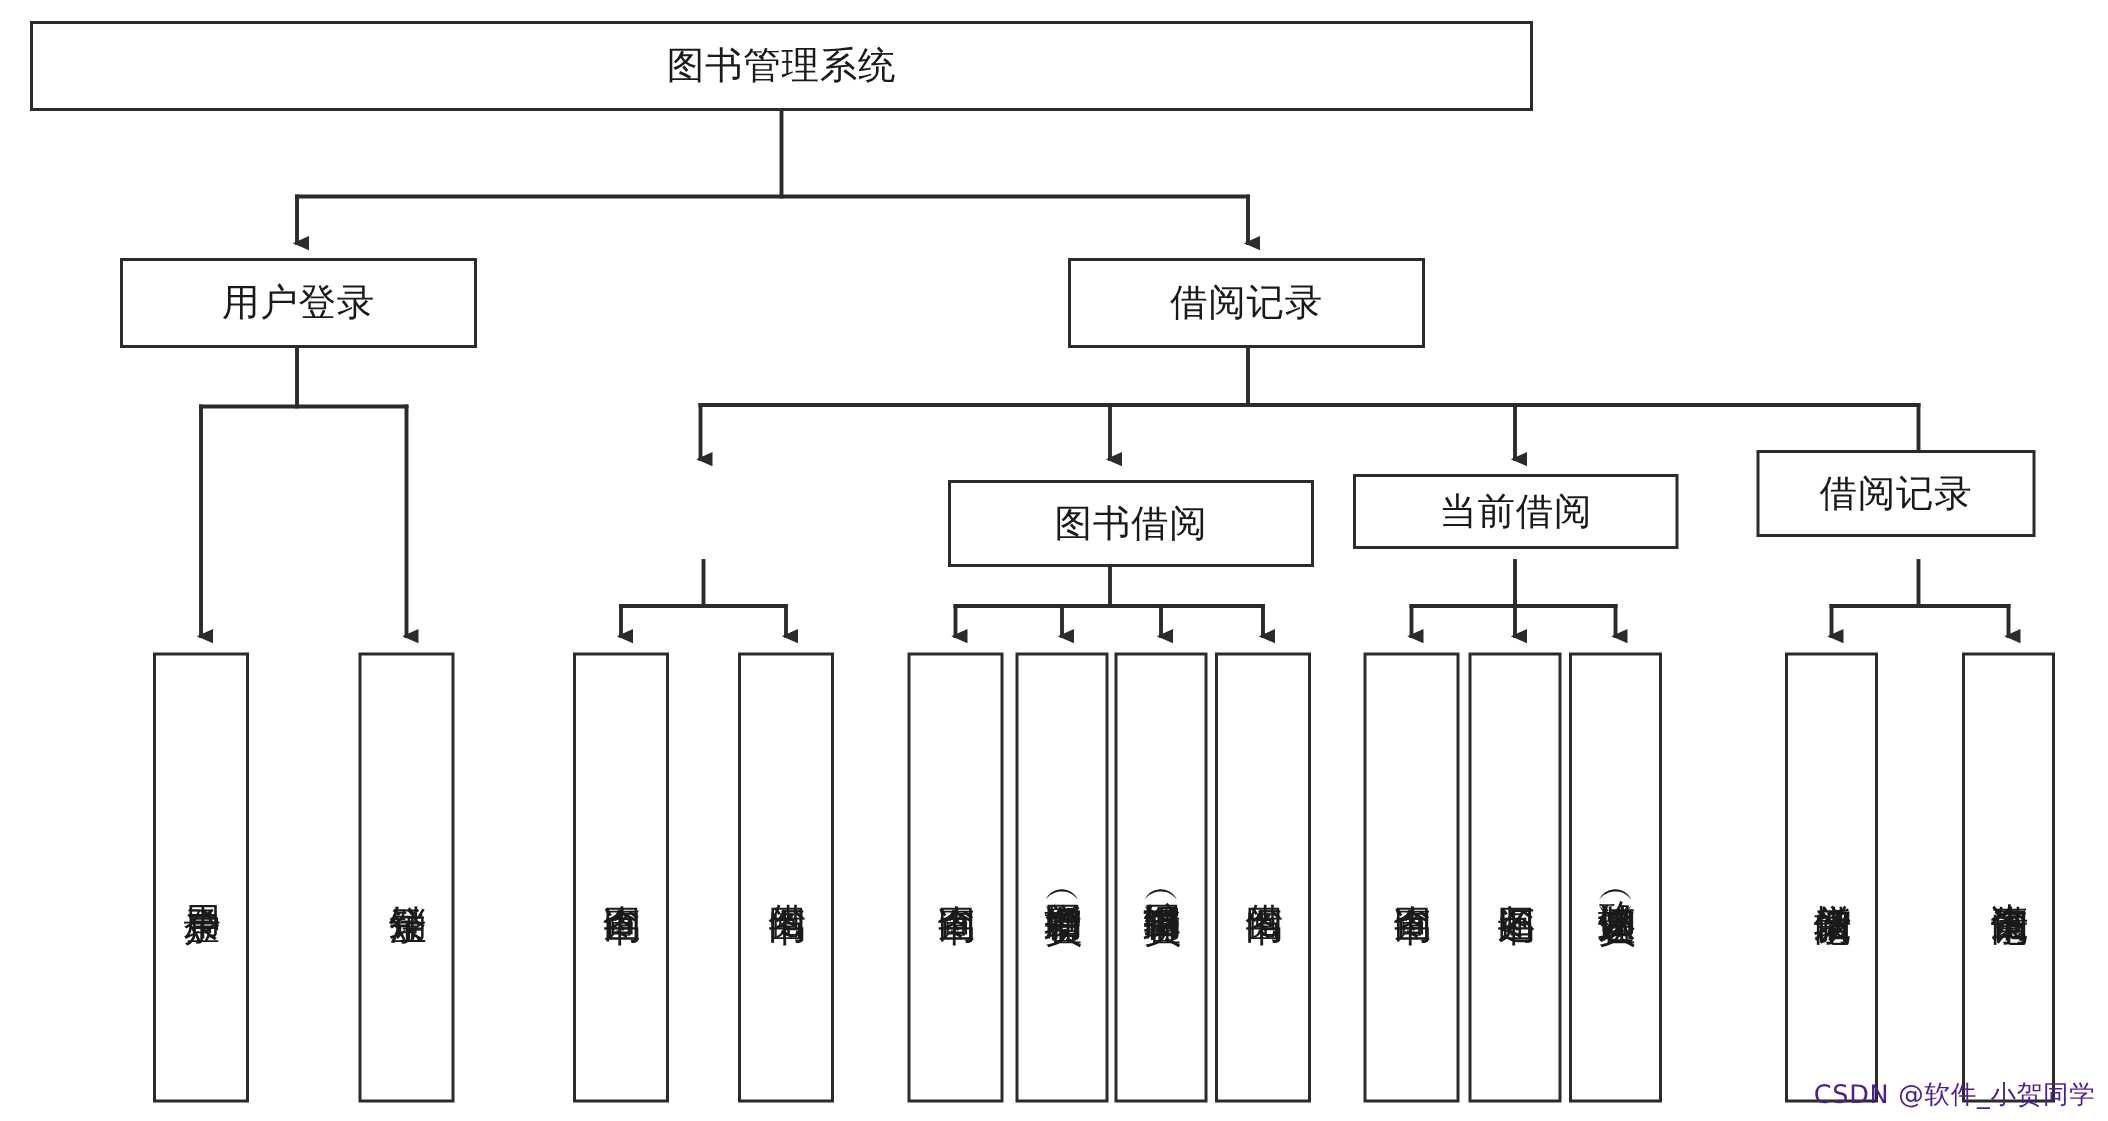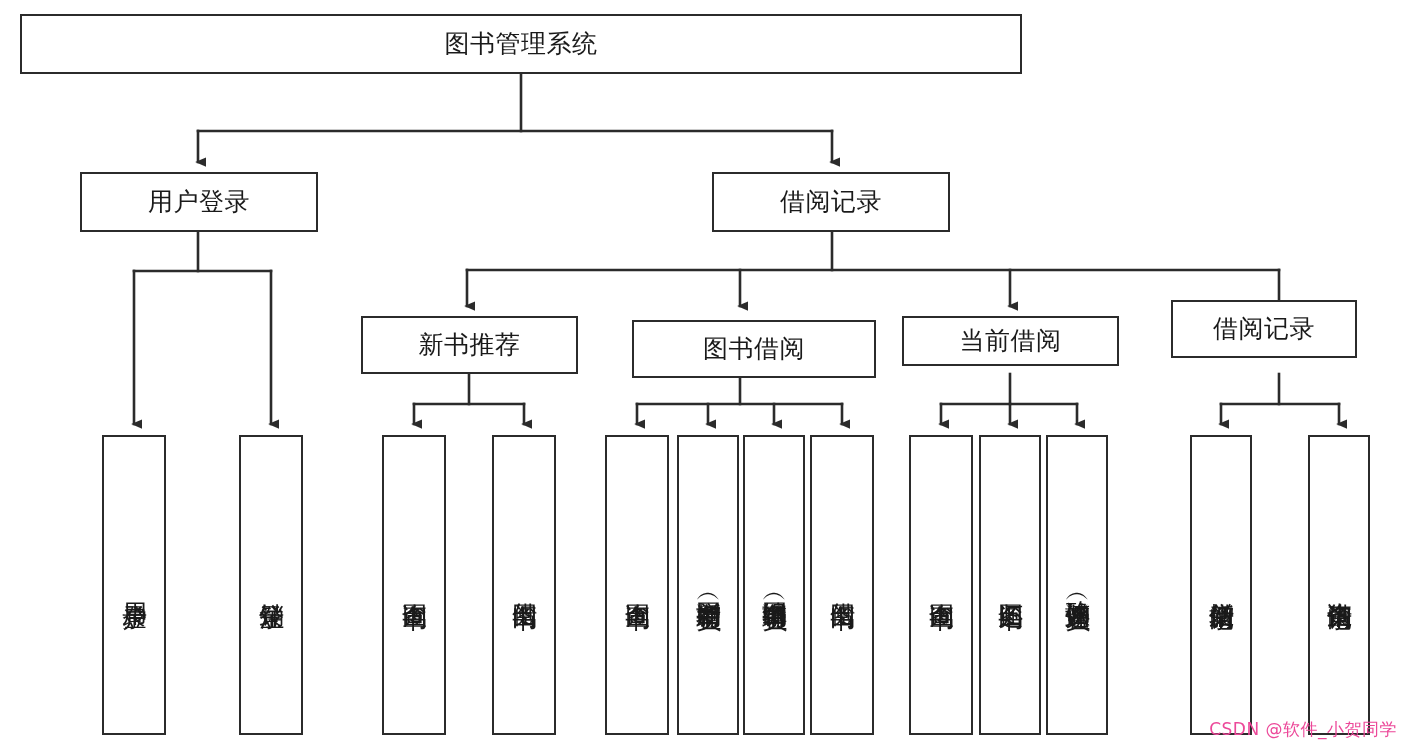--- a/index.html
+++ b/index.html
@@ -57,21 +57,21 @@
     font-size: 25px;
     line-height: 1.06;
     letter-spacing: 1px;
     white-space: nowrap;
   }
   .watermark {
     position: absolute;
     right: 8px;
     bottom: 6px;
     font-size: 17px;
-    color: #ec4899;
+    color: #4c1d95;
     letter-spacing: 0.5px;
     white-space: nowrap;
     user-select: none;
   }
 </style>
 </head>
 <body>
 
 <div id="canvas">
 
@@ -129,23 +129,20 @@
     <span class="label">图书管理系统</span>
   </div>
 
   <div class="node h" style="left:80px; top:172px; width:238px; height:60px;">
     <span class="label">用户登录</span>
   </div>
   <div class="node h" style="left:712px; top:172px; width:238px; height:60px;">
     <span class="label">借阅记录</span>
   </div>
 
-  <div class="node h" style="left:361px; top:316px; width:217px; height:58px;">
-    <span class="label">新书推荐</span>
-  </div>
   <div class="node h" style="left:632px; top:320px; width:244px; height:58px;text-align:center;">
     <span class="label">图书借阅</span>
   </div>
   <div class="node h" style="left:902px; top:316px; width:217px; height:50px;">
     <span class="label">当前借阅</span>
   </div>
   <div class="node h" style="left:1171px; top:300px; width:186px; height:58px;">
     <span class="label">借阅记录</span>
   </div>
 

